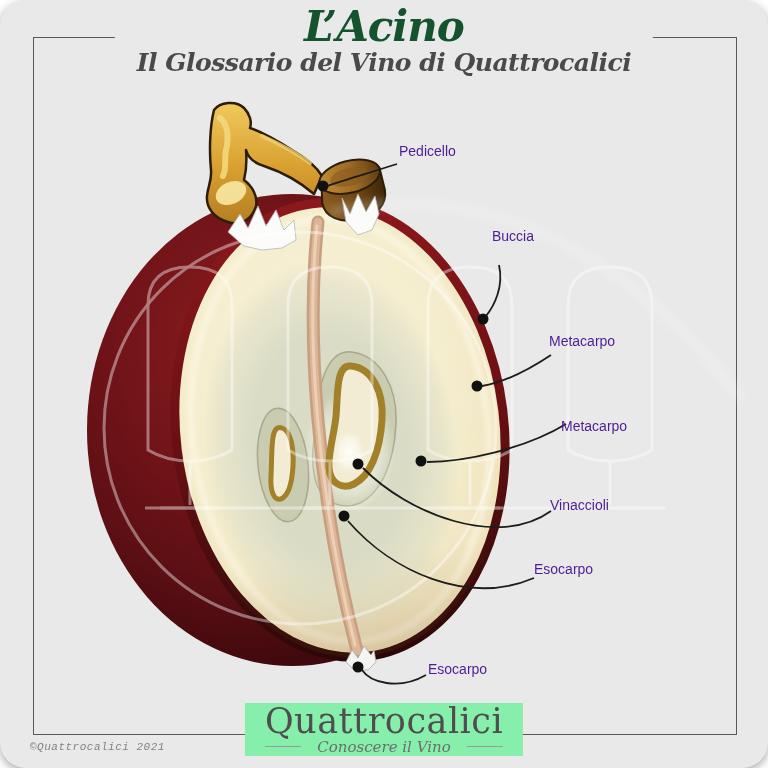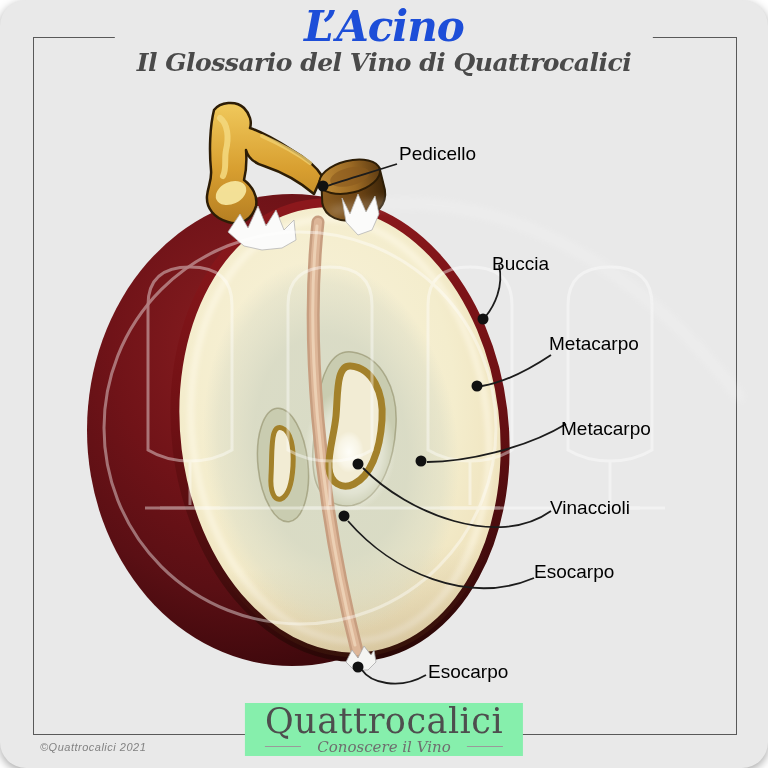--- a/index.html
+++ b/index.html
@@ -8,38 +8,38 @@
   .card{position:absolute;inset:0;background:#e9e9e9;border-radius:26px;
         box-shadow:0 3px 10px rgba(0,0,0,.35);}
   .frame{position:absolute;left:33px;top:37px;width:702px;height:696px;
          border:1.6px solid #595959;}
   svg.layer{position:absolute;left:0;top:0;}
 
   
   .titleblock{position:absolute;top:6px;left:50%;transform:translateX(-50%);
               background:#e9e9e9;padding:0 22px;text-align:center;z-index:10;white-space:nowrap;}
   .title{font-family:"DejaVu Serif",serif;font-style:italic;font-weight:700;
-         font-size:42px;line-height:1.02;color:#1d4ed8;letter-spacing:-1px;}
+         font-size:42px;line-height:1.02;color:#14532d;letter-spacing:-1px;}
   .subtitle{font-family:"DejaVu Serif",serif;font-style:italic;font-weight:700;
             font-size:25px;line-height:1.15;color:#4a4a4a;letter-spacing:-0.5px;}
 
   
-  .lbl{position:absolute;font-size:19px;color:#000000;white-space:nowrap;z-index:6;}
+  .lbl{position:absolute;font-size:14px;color:#4c1d95;white-space:nowrap;z-index:6;}
 
   
   .footerblock{position:absolute;top:703px;left:50%;transform:translateX(-50%);
                background:#86efac;padding:0 20px;text-align:left;z-index:10;white-space:nowrap;}
   .brand{font-family:"DejaVu Serif",serif;font-size:35px;line-height:1.05;
          color:#4e4e4e;letter-spacing:0.5px;}
   .tagrow{display:flex;align-items:center;justify-content:center;gap:16px;margin-top:-2px;}
   .tagdash{display:inline-block;width:36px;height:0;border-top:1px solid #9a9a9a;}
   .tagline{font-family:"DejaVu Serif",serif;font-style:italic;font-size:15px;color:#6e6e6e;}
 
-  .copyright{position:absolute;left:40px;top:741px;z-index:10;
-             font-family:Liberation Sans, sans-serif;font-style:italic;
+  .copyright{position:absolute;left:30px;top:741px;z-index:10;
+             font-family:Liberation Mono, monospace;font-style:italic;
              font-size:11px;color:#828282;letter-spacing:0.5px;}
 </style>
 </head>
 <body>
 
 <div class="stage">
   <div class="card"></div>
   <div class="frame"></div>
 
   <svg class="layer" width="768" height="768">
@@ -185,21 +185,21 @@
       <circle cx="483" cy="319" r="5.5"></circle>
       <circle cx="477" cy="386" r="5.5"></circle>
       <circle cx="421" cy="461" r="5.5"></circle>
       <circle cx="358" cy="464" r="5.5"></circle>
       <circle cx="344" cy="516" r="5.5"></circle>
       <circle cx="358" cy="667" r="5.5"></circle>
     </g>
   </svg>
 
   <div class="lbl" style="left:399px;top:143px">Pedicello</div>
-  <div class="lbl" style="left:492px;top:253px">Buccia</div>
+  <div class="lbl" style="left:492px;top:228px">Buccia</div>
   <div class="lbl" style="left:549px;top:333px">Metacarpo</div>
   <div class="lbl" style="left:561px;top:418px">Metacarpo</div>
   <div class="lbl" style="left:550px;top:497px">Vinaccioli</div>
   <div class="lbl" style="left:534px;top:561px">Esocarpo</div>
   <div class="lbl" style="left:428px;top:661px">Esocarpo</div>
 
   <div class="titleblock">
     <div class="title">L’Acino</div>
     <div class="subtitle">Il Glossario del Vino di Quattrocalici</div>
   </div>

